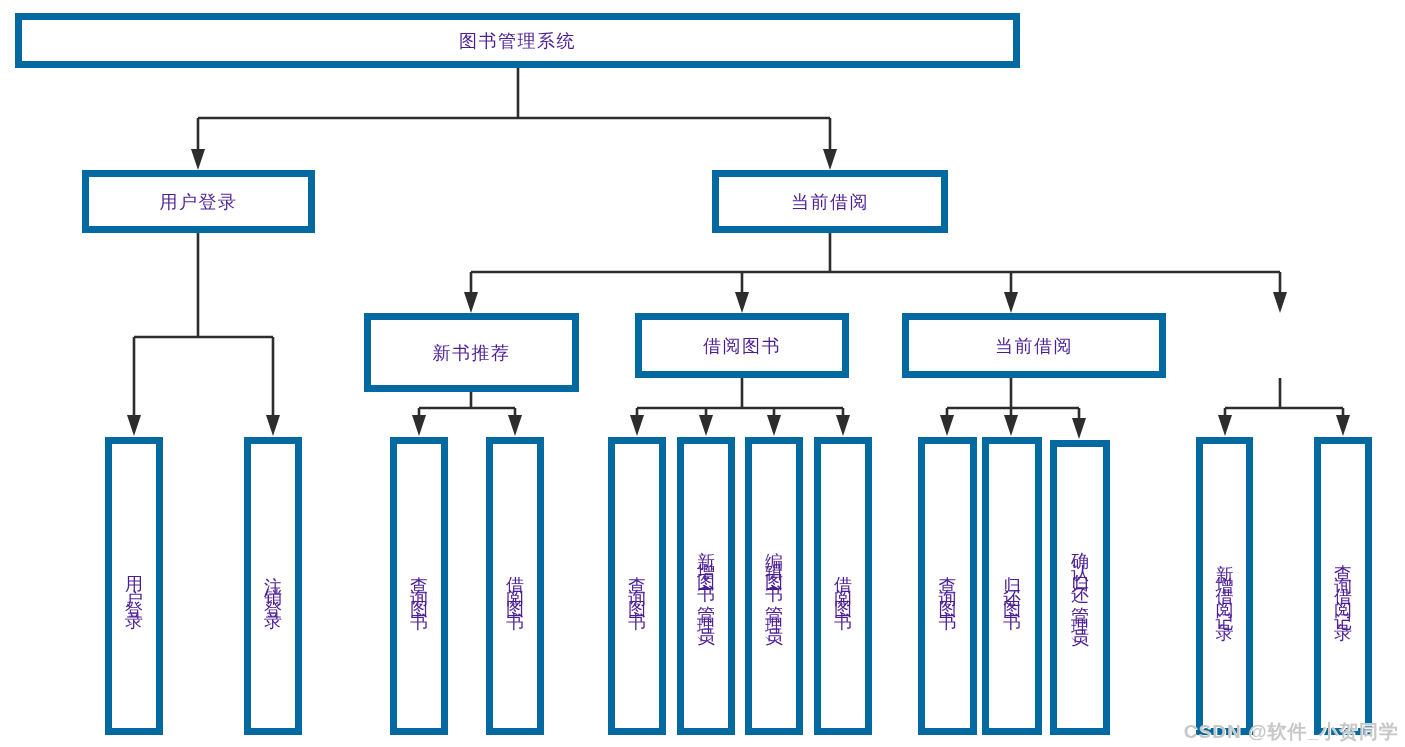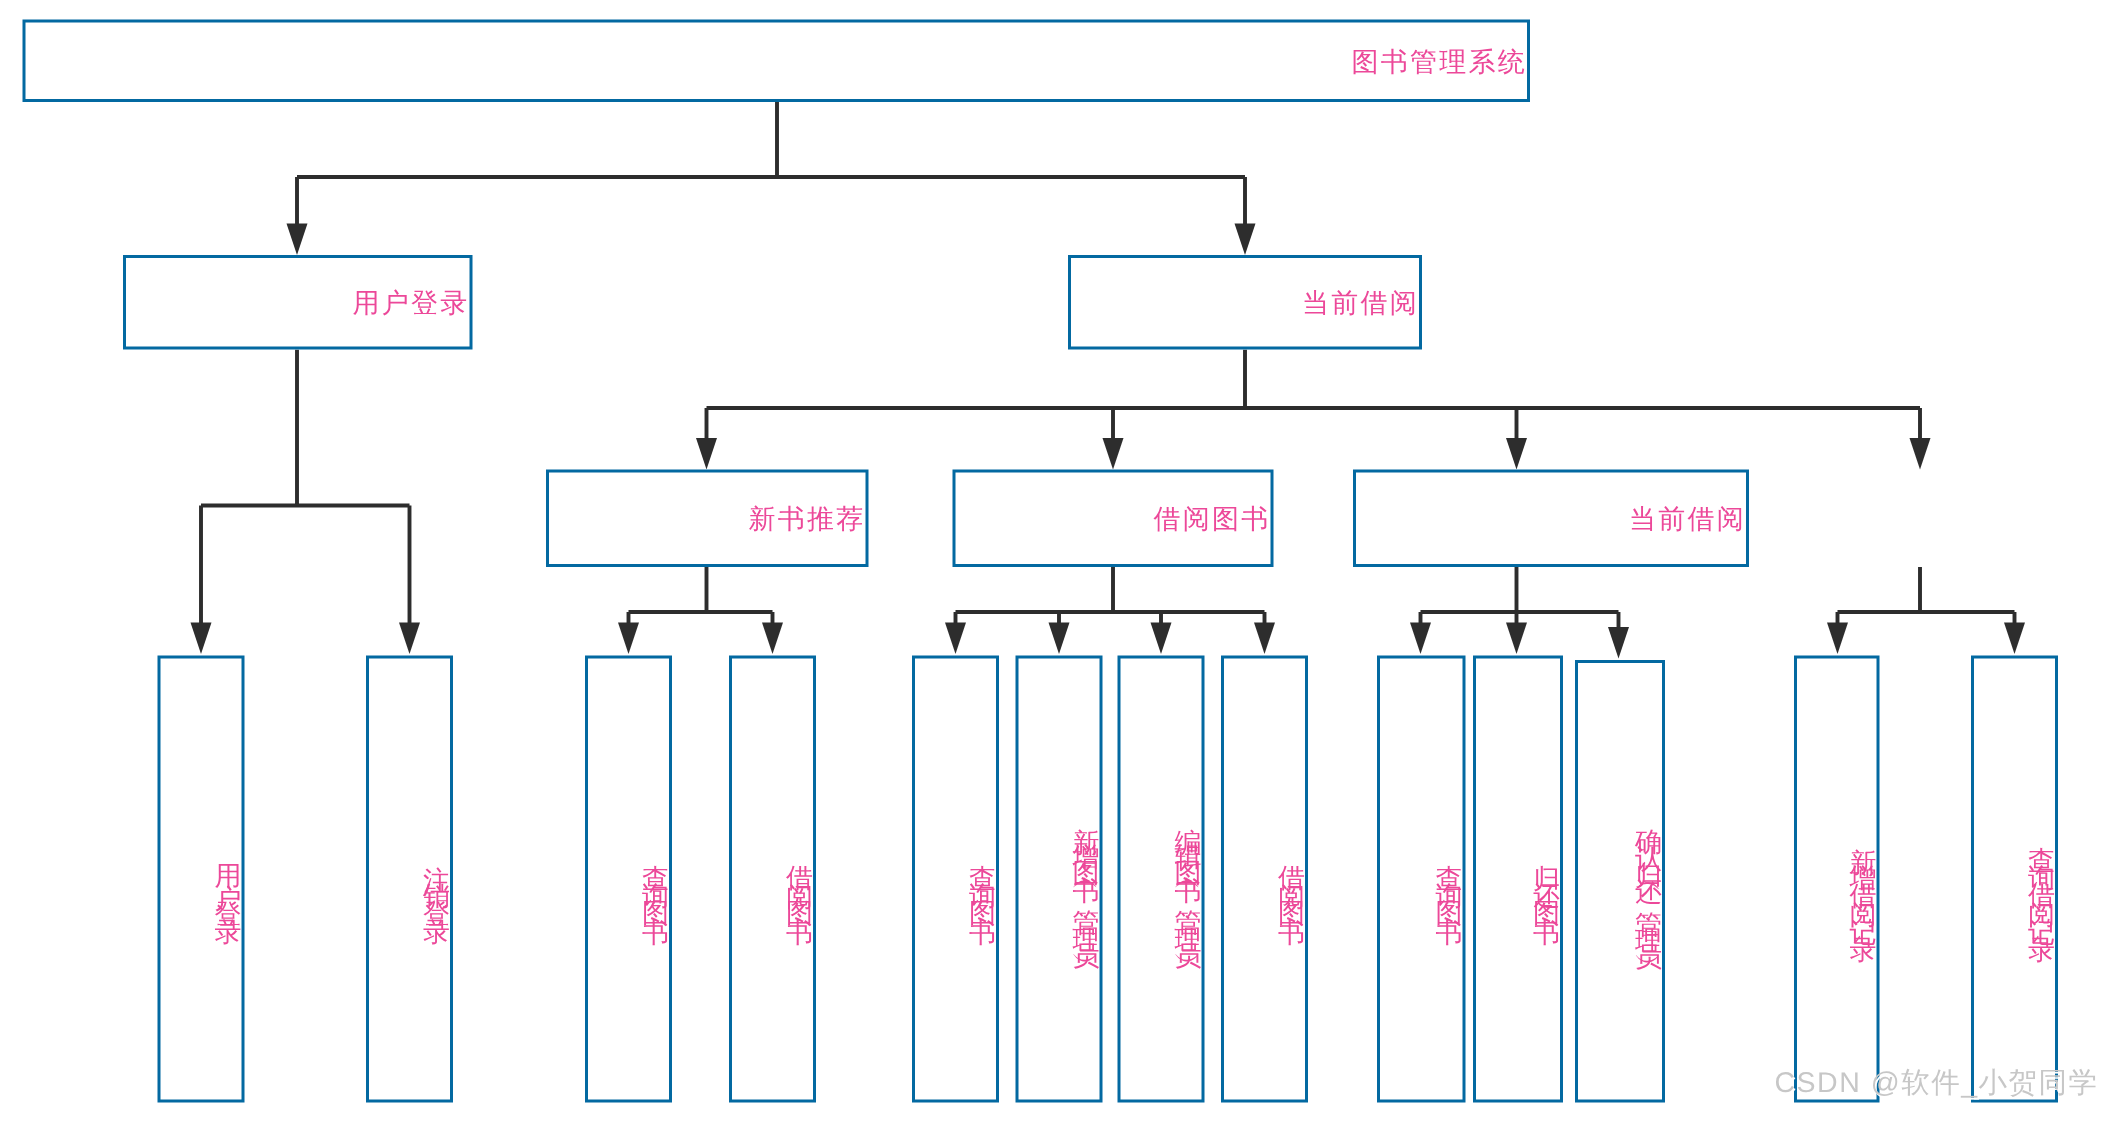--- a/index.html
+++ b/index.html
@@ -2,32 +2,32 @@
 <html><head>
 <meta charset="utf-8">
 <style>
   html,body{margin:0;padding:0;background:#ffffff;}
   .canvas{
     position:relative;width:1405px;height:747px;background:#ffffff;
     font-family:"Liberation Sans","DejaVu Sans",sans-serif;overflow:hidden;
   }
   svg.connectors{position:absolute;left:0;top:0;}
   .node{
-    position:absolute;box-sizing:border-box;border:2px solid #0369a1;background:#ffffff;
-    display:flex;align-items:center;justify-content:flex-end;color:#ec4899;
+    position:absolute;box-sizing:border-box;border:7px solid #0369a1;background:#ffffff;
+    display:flex;align-items:center;justify-content:center;color:#4c1d95;
   }
   .node.h .lbl{font-size:18px;letter-spacing:1.5px;white-space:nowrap;}
   .node.leaf .lbl{
     writing-mode:vertical-rl;text-orientation:mixed;
     font-size:18px;line-height:1;letter-spacing:12px;
   }
   .node.leaf.long .lbl{letter-spacing:11px;}
   .watermark{
-    position:absolute;right:6px;bottom:12px;font-size:19px;color:#c7c7c7;
-    text-shadow:1px 1px 0 #ffffff;letter-spacing:1px;white-space:nowrap;
+    position:absolute;right:6px;bottom:2px;font-size:19px;color:#c7c7c7;
+    text-shadow:1px 1px 0 #ffffff;letter-spacing:1px;white-space:nowrap;font-weight:bold;
   }
 </style>
 </head>
 <body>
 
 <div class="canvas">
 
   <svg class="connectors" width="1405" height="747" viewBox="0 0 1405 747">
     <g stroke="#2d2d2d" stroke-width="2.6" fill="none">
       <path d="M518 68 V118 M198 118 H830 M198 118 V152 M830 118 V152
@@ -65,21 +65,21 @@
     <span class="lbl">图书管理系统</span>
   </div>
 
   <div class="node h" style="left:82px;top:170px;width:233px;height:63px;">
     <span class="lbl">用户登录</span>
   </div>
   <div class="node h" style="left:712px;top:170px;width:236px;height:63px;">
     <span class="lbl">当前借阅</span>
   </div>
 
-  <div class="node h" style="left:364px;top:313px;width:215px;height:65px;">
+  <div class="node h" style="left:364px;top:313px;width:215px;height:79px;">
     <span class="lbl">新书推荐</span>
   </div>
   <div class="node h" style="left:635px;top:313px;width:214px;height:65px;">
     <span class="lbl">借阅图书</span>
   </div>
   <div class="node h" style="left:902px;top:313px;width:264px;height:65px;">
     <span class="lbl">当前借阅</span>
   </div>
 
   <div class="node leaf" style="left:105px;top:437px;width:58px;height:298px;">

